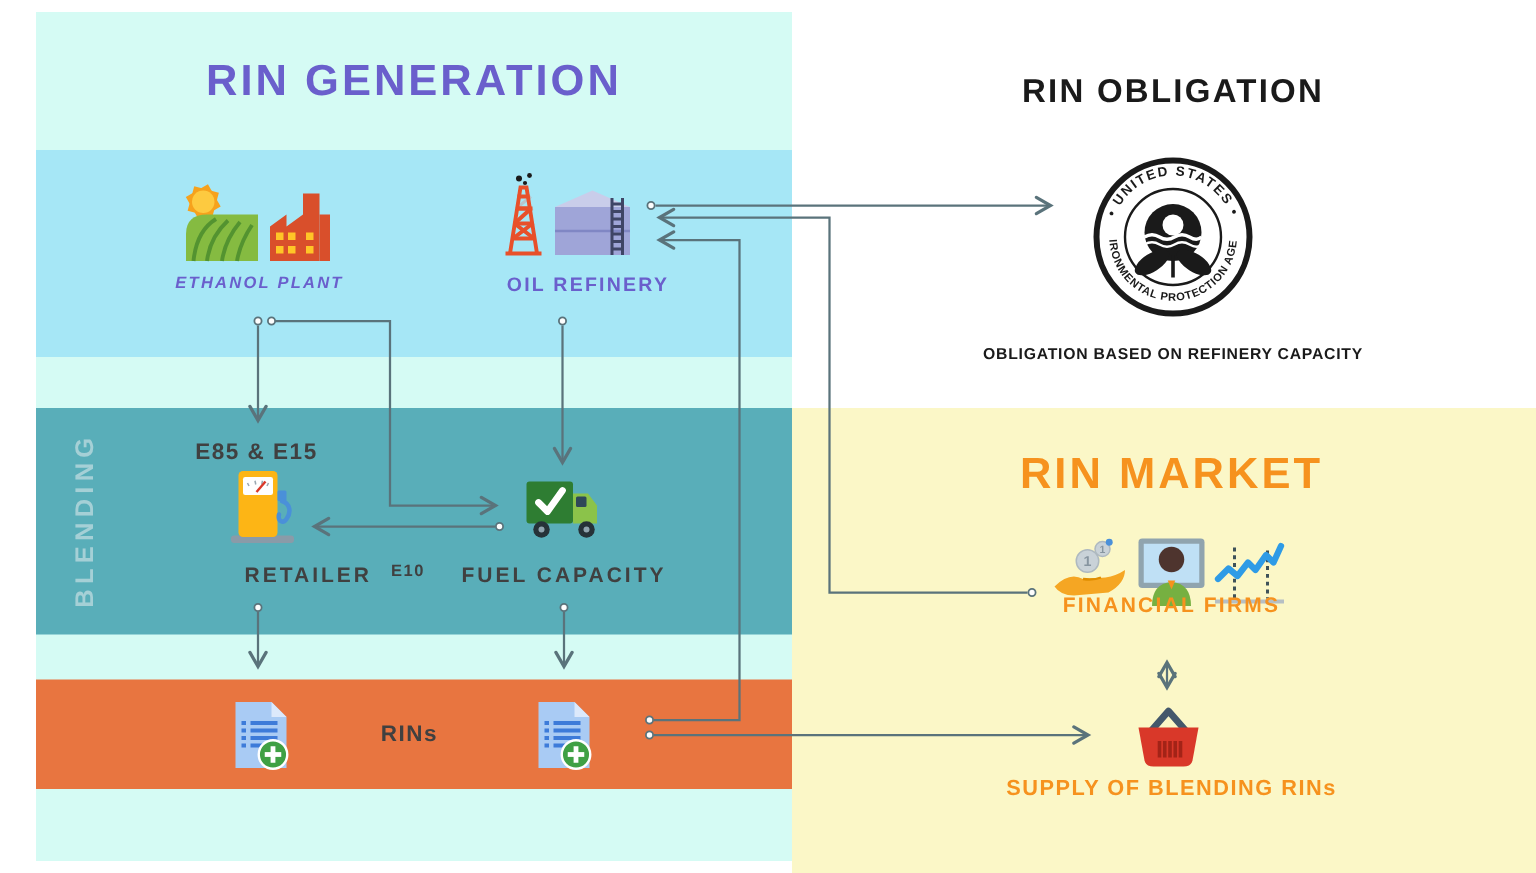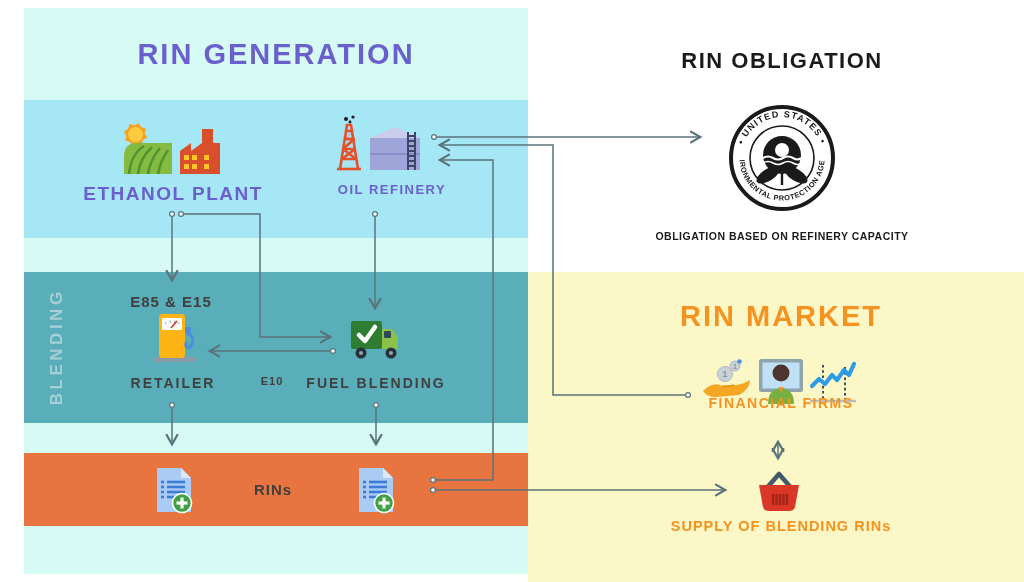--- a/index.html
+++ b/index.html
@@ -83,21 +83,21 @@
     <rect x="37" y="19" width="7" height="31" fill="#D94F2B"></rect>
     <g fill="#FFC527">
       <rect x="8" y="31" width="5" height="5"></rect>
         <rect x="16" y="31" width="5" height="5"></rect>
         <rect x="28" y="31" width="5" height="5"></rect>
       <rect x="8" y="40" width="5" height="5"></rect>
         <rect x="16" y="40" width="5" height="5"></rect>
         <rect x="28" y="40" width="5" height="5"></rect>
     </g>
   </svg>
-  <div class="label purple" style="left:57px;top:183px;width:200px;font-size:19px;letter-spacing:1.5px;">ETHANOL PLANT</div>
+  <div class="label purple" style="left:57px;top:183px;width:200px;font-size:11px;letter-spacing:1.5px;font-style:italic;">ETHANOL PLANT</div>
 
   <svg class="abs" style="left:317px;top:113px;" width="32" height="60" viewBox="0 0 32 60">
     <g stroke="#B9C4CB" stroke-width="2" fill="none">
       <path d="M9,46 L23,36 M10,36 L22,26 M11,26 L21,18"></path>
     </g>
     <g stroke="#E8502A" stroke-width="2.6" fill="none">
       <path d="M7,56 L14,12 H18 L25,56"></path>
       <path d="M9,46 H23 M10,36 H22 M11,26 H21 M12,18 H20"></path>
       <path d="M9,46 L22,36 M23,46 L10,36 M10,36 L21,26 M22,26 L11,26"></path>
       <path d="M4,56 H28"></path>
@@ -136,35 +136,35 @@
     <g stroke="#9AA7B0" stroke-width="1">
       <line x1="13" y1="12" x2="14" y2="14"></line>
         <line x1="18" y1="10.5" x2="18.5" y2="13"></line>
         <line x1="23" y1="10.5" x2="22.5" y2="13"></line>
         <line x1="27" y1="12" x2="26" y2="14"></line>
     </g>
     <line x1="19" y1="18" x2="25" y2="11" stroke="#D93829" stroke-width="1.6"></line>
     <rect x="33" y="17" width="6" height="7" rx="1" fill="#4A90D9"></rect>
     <path d="M36,24 C42,26 42,32 39,36 C37,39 33,38 34,33" stroke="#4A90D9" stroke-width="3" fill="none" stroke-linecap="round"></path>
   </svg>
-  <div class="label white" style="left:82px;top:375px;width:150px;font-size:14px;letter-spacing:2px;">RETAILER</div>
+  <div class="label white" style="left:82px;top:375px;width:150px;font-size:14px;letter-spacing:2px;text-align:right;">RETAILER</div>
 
   <div class="label white" style="left:228px;top:375px;width:56px;font-size:11px;letter-spacing:1px;">E10</div>
 
   <svg class="abs" style="left:334px;top:315px;" width="54" height="48" viewBox="0 0 54 48">
     <rect x="1" y="6" width="31" height="28" rx="2" fill="#2E7D32"></rect>
     <path d="M9,20 L15,26 L25,12" stroke="#FFFFFF" stroke-width="4.5" fill="none" stroke-linecap="round" stroke-linejoin="round"></path>
     <path d="M32,14 H42 L48,22 V34 H32 Z" fill="#8BC34A"></path>
     <rect x="34" y="16" width="7" height="7" rx="1" fill="#2F4858"></rect>
     <circle cx="11" cy="38" r="5.5" fill="#263238"></circle>
       <circle cx="11" cy="38" r="2" fill="#90A4AE"></circle>
     <circle cx="41" cy="38" r="5.5" fill="#263238"></circle>
       <circle cx="41" cy="38" r="2" fill="#90A4AE"></circle>
   </svg>
-  <div class="label white" style="left:275px;top:375px;width:170px;font-size:14px;letter-spacing:2px;">FUEL BLENDING</div>
+  <div class="label white" style="left:275px;top:375px;width:170px;font-size:14px;letter-spacing:2px;">FUEL CAPACITY</div>
 
   <svg class="abs" style="left:139px;top:466px;" width="38" height="49" viewBox="0 0 38 49">
     <path d="M2,2 H26 L36,12 V46 H2 Z" fill="#A9CBF4"></path>
     <polygon points="26,2 26,12 36,12" fill="#DCE9FB"></polygon>
     <g stroke="#3D7BD9" stroke-width="2.6">
       <line x1="6" y1="16" x2="9" y2="16"></line>
         <line x1="12" y1="16" x2="30" y2="16"></line>
       <line x1="6" y1="21" x2="9" y2="21"></line>
         <line x1="12" y1="21" x2="30" y2="21"></line>
       <line x1="6" y1="26" x2="9" y2="26"></line>

